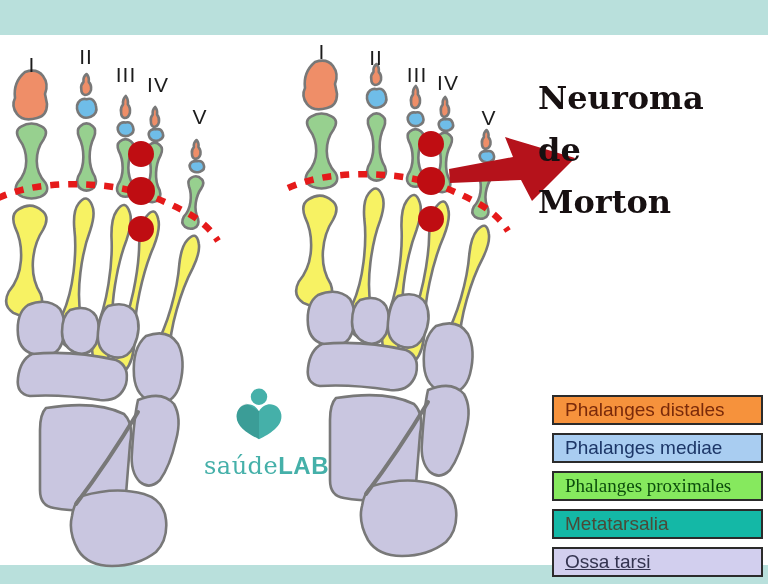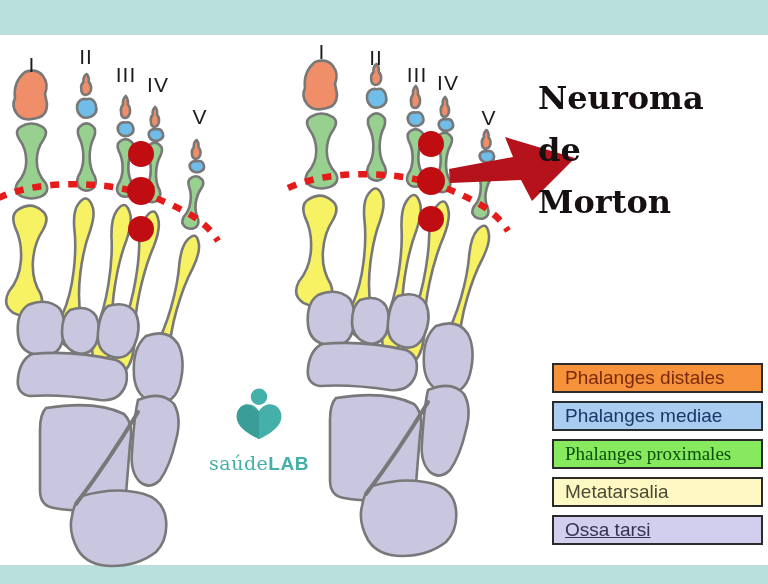--- a/index.html
+++ b/index.html
@@ -28,21 +28,21 @@
   }
   .legend-row{
     height:30px;box-sizing:border-box;border:2px solid var(--legend_border);
     display:flex;align-items:center;padding-left:11px;
     font-size:19px;
   }
   .logo{
     position:absolute;left:204px;top:388px;width:110px;text-align:center;
   }
   .logo-text{
-    font-family:"DejaVu Serif",serif;font-size:19px;color:var(--logo);
+    font-family:"DejaVu Serif",serif;font-size:24px;color:var(--logo);
     margin-top:2px;letter-spacing:.5px;
   }
   .logo-text b{font-family:"Liberation Sans",sans-serif;font-weight:bold;}
 
   
   .f-dist{fill:var(--distal);}
   .f-mid{fill:var(--middle);}
   .f-prox{fill:var(--proximal);}
   .f-met{fill:var(--metatarsal);}
   .f-tars{fill:var(--tarsal);}
@@ -141,30 +141,30 @@
 <span class="toe-num" style="left:448px;top:83px;">IV</span>
 <span class="toe-num" style="left:489px;top:118px;">V</span>
 
 <div class="title-block">
   <div>Neuroma</div>
   <div>de</div>
   <div>Morton</div>
 </div>
 
 <div class="legend">
-  <div class="legend-row" style="background: rgb(246, 146, 60); color: rgb(122, 42, 10);">
+  <div class="legend-row" style="background: rgb(246, 146, 60); color: rgb(122, 42, 10); margin-top: 32px;">
     <span>Phalanges distales</span>
   </div>
   <div class="legend-row" style="background: rgb(169, 205, 241); color: rgb(28, 54, 103); padding-left: 11px;">
     <span>Phalanges mediae</span>
   </div>
   <div class="legend-row" style="background: rgb(134, 233, 94); color: rgb(12, 77, 12); font-family: Liberation Serif, serif;">
     <span>Phalanges proximales</span>
   </div>
-  <div class="legend-row" style="background: #fef9c3; color: rgb(74, 74, 56);">
+  <div class="legend-row" style="background: #14b8a6; color: rgb(74, 74, 56);">
     <span>Metatarsalia</span>
   </div>
   <div class="legend-row" style="background: rgb(210, 207, 238); color: rgb(51, 51, 79); text-decoration: underline;">
     <span>Ossa tarsi</span>
   </div>
 </div>
 
 <div class="logo">
   <svg width="62" height="58" viewBox="0 0 60 60">
     <circle cx="30" cy="9" r="8.5" fill="var(--logo)"></circle>

